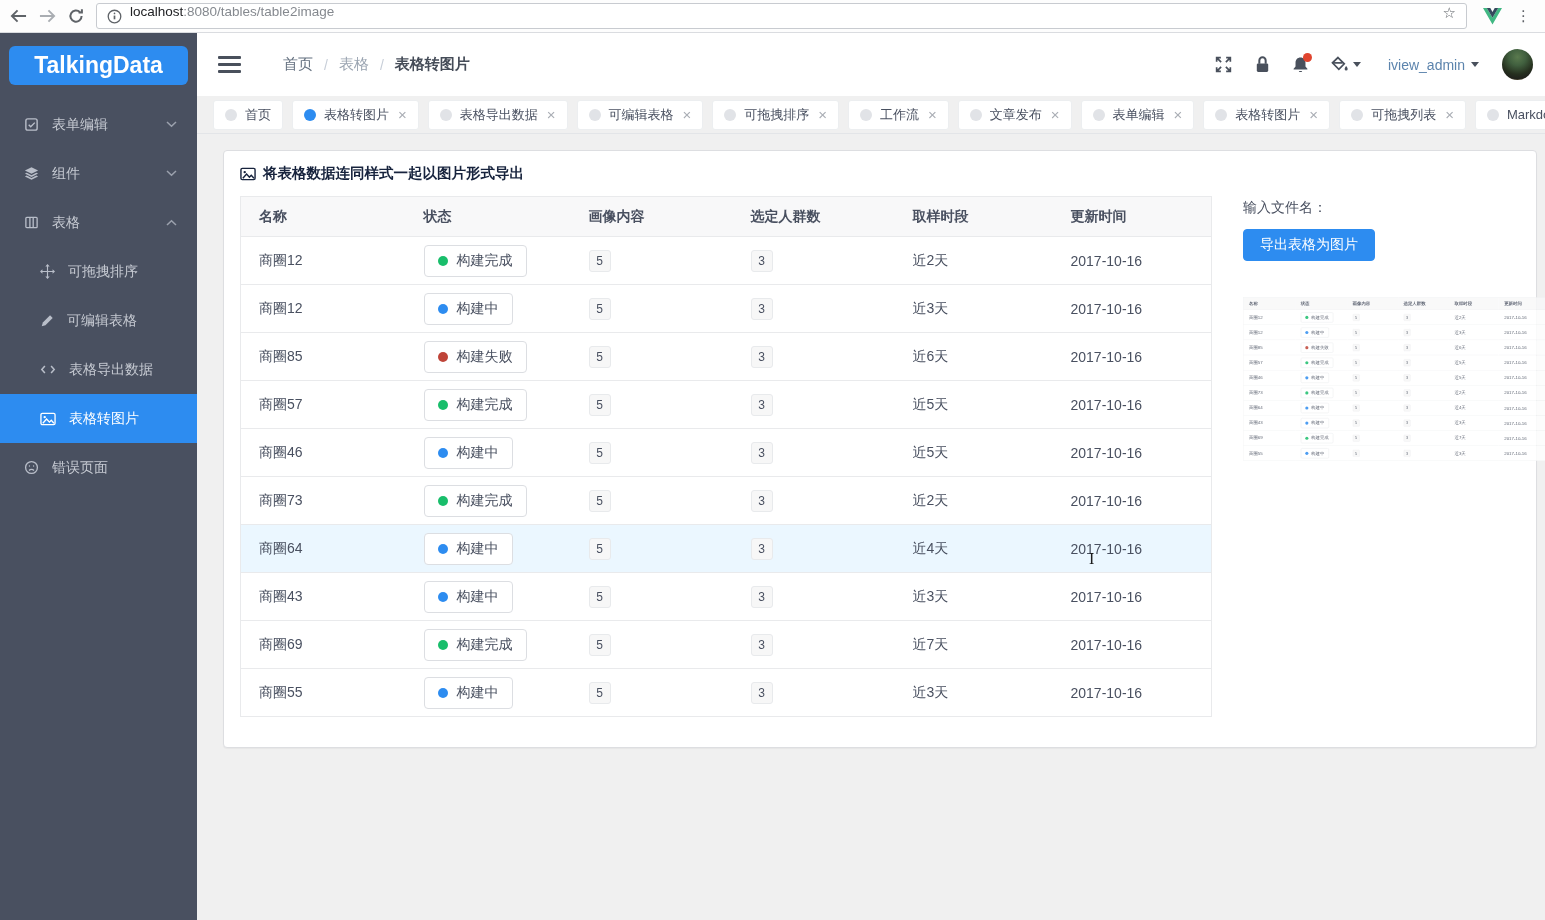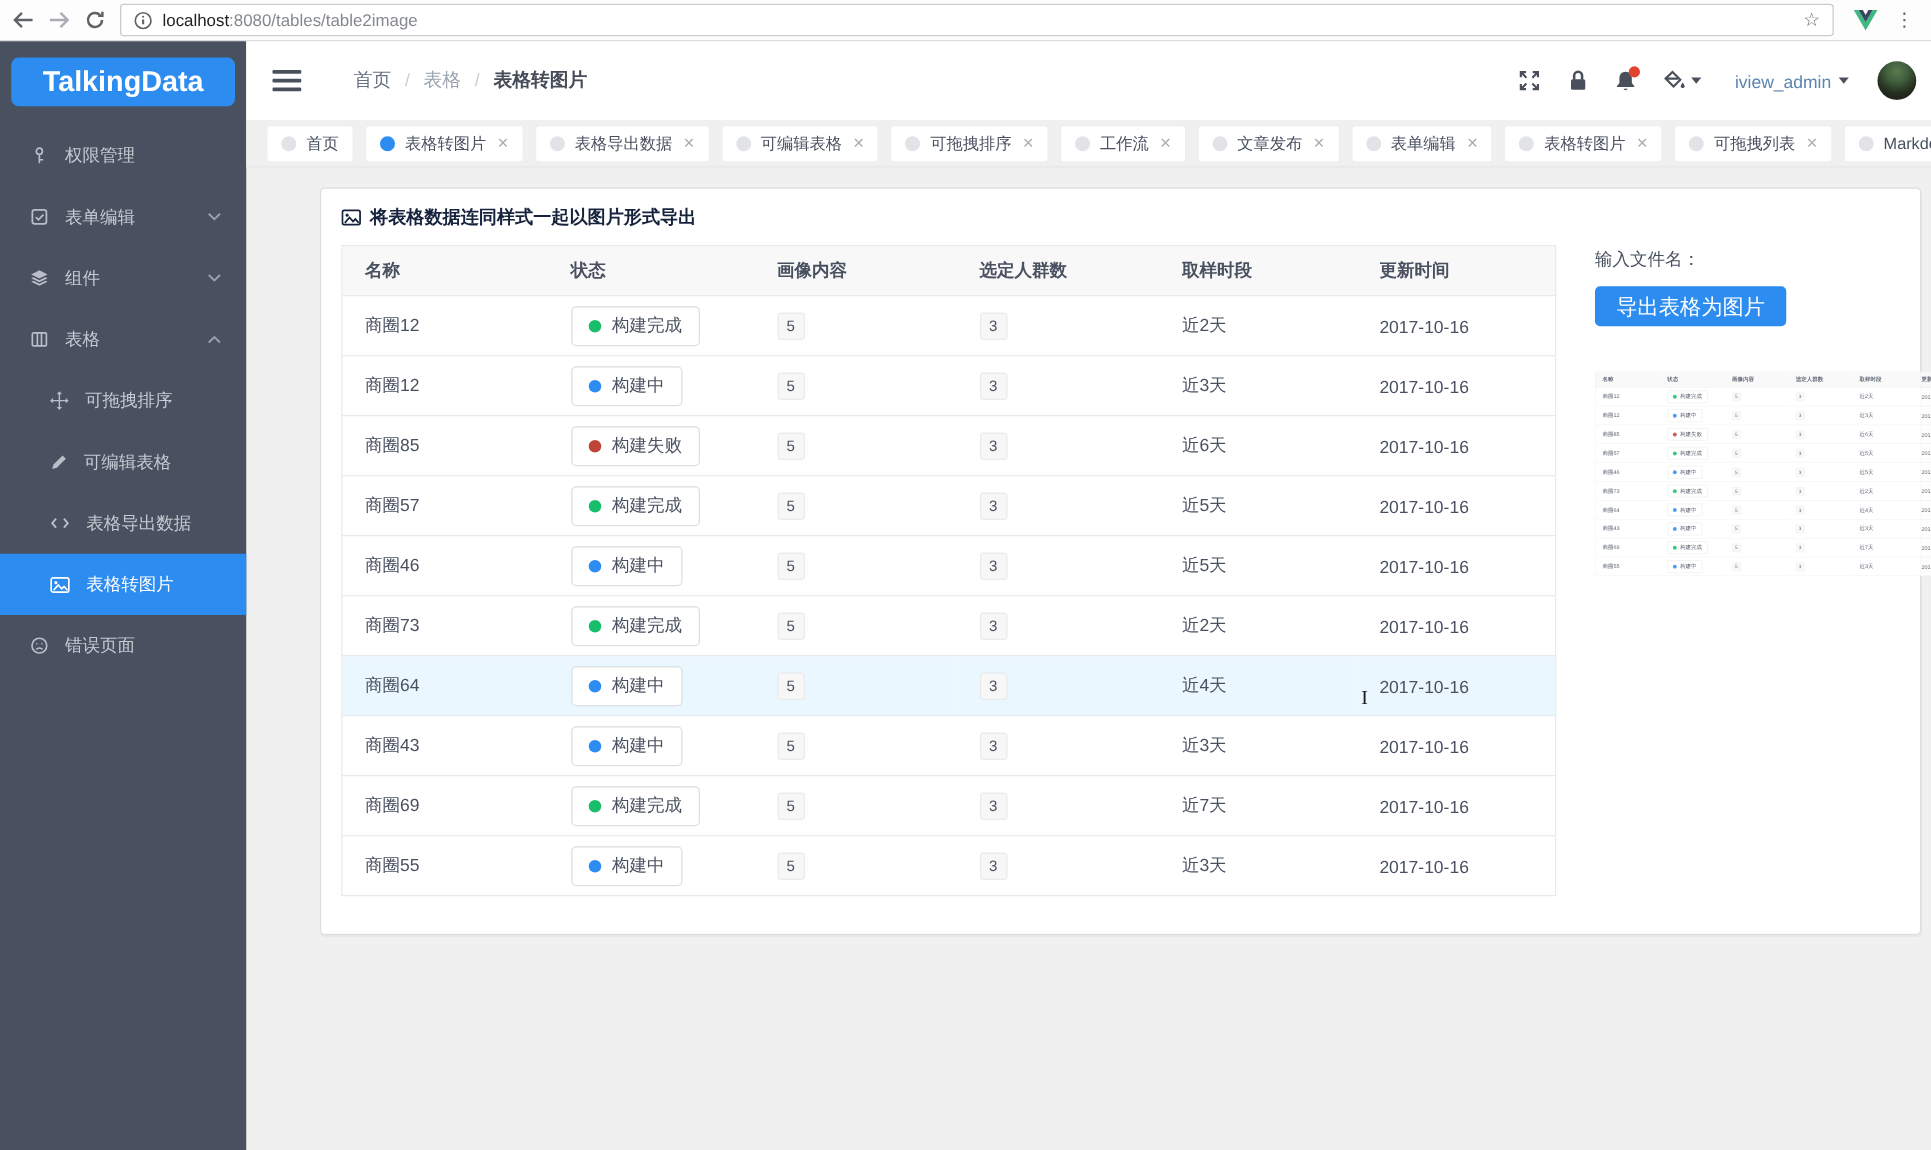--- a/index.html
+++ b/index.html
@@ -3,21 +3,21 @@
 <meta charset="utf-8">
 <style>
   * { margin:0; padding:0; box-sizing:border-box; }
   html,body { width:1545px; height:920px; overflow:hidden; }
   body { font-family:"Liberation Sans","DejaVu Sans",sans-serif; background:#f0f0f0; position:relative; }
 
   
   .browser-bar { height:33px; background:#fdfdfd; border-bottom:1px solid #dadce0; display:flex; align-items:center; padding:0 10px; gap:12px; }
   .nav-btn { font-size:17px; line-height:1; color:#5f6368; cursor:pointer; display:flex; align-items:center; }
   .nav-btn.fwd { color:#a9adb2; }
-  .url-bar { flex:1; height:26px; background:#fff; border:1px solid #c8cbd0; border-radius:3px; display:flex; align-items:center; padding:0 10px; gap:8px; }
+  .url-bar { flex:1; height:26px; background:#fff; border:1px solid #c8cbd0; border-radius:3px; display:flex; padding:0 10px; gap:8px; }
   .url-text { font-size:13.5px; color:#202124; white-space:nowrap; }
   .url-text .path { color:#85898f; }
   .url-star { margin-left:auto; font-size:15px; color:#5f6368; cursor:pointer; }
   .ext-icons { display:flex; align-items:center; gap:14px; padding:0 4px; }
   .kebab { font-size:15px; color:#5f6368; letter-spacing:0; cursor:pointer; }
 
   
   .app { display:flex; height:887px; }
   .sidebar { width:197px; background:#495060; color:#c6cad2; flex-shrink:0; }
   .logo { margin:13px 9px 0; height:39px; background:#2d8cf0; border-radius:6px; color:#fff; font-weight:bold; font-size:23px; display:flex; align-items:center; justify-content:center; }
@@ -53,42 +53,42 @@
     background: radial-gradient(circle at 50% 26%, #5a7a4e 0%, #41603f 30%, #26301f 62%, #20221c 78%, #b59a55 97%); }
 
   
   .tags-bar { height:38px; background:#f0f0f0; border-bottom:1px solid #e3e5e8; display:flex; align-items:center; padding:0 0 0 16px; gap:9px; overflow:hidden; }
   .tag { height:30px; background:#fff; border:1px solid #eceef0; border-radius:3px; display:inline-flex; align-items:center; padding:0 11px; gap:8px; font-size:13px; color:#495060; cursor:pointer; white-space:nowrap; flex-shrink:0; }
   .tag .dot { width:12px; height:12px; border-radius:50%; background:#e1e3e7; }
   .tag.active .dot { background:#2d8cf0; }
   .tag .close { color:#a9adb4; font-size:15px; line-height:1; margin-left:1px; }
 
   
-  .content { flex:1; padding:16px 8px 0 11px;margin-left:48px; }
+  .content { flex:1; padding:16px 8px 0 26px; }
   .card { background:#fff; border:1px solid #dddee1; border-radius:4px; height:598px; padding:13px 16px; box-shadow:0 1px 1px rgba(0,0,0,.04); }
   .card-title { display:flex; align-items:center; gap:7px; font-size:14.5px; font-weight:bold; color:#17233d; margin-bottom:13px; }
   .card-title .icon { color:#17233d; }
   .card-body { display:flex; gap:31px; }
 
   table.data-table { width:971px; border-collapse:collapse; table-layout:fixed; font-size:14px; color:#495060; border:1px solid #e9eaec; flex-shrink:0; }
   .data-table th { background:#f8f8f9; height:40px; text-align:left; padding-left:18px; font-weight:bold; font-size:14px; color:#495060; border-bottom:1px solid #e9eaec; }
   .data-table td { height:48px; padding-left:18px; border-bottom:1px solid #e9eaec; background:#fff; }
   .data-table tr.row-highlight td { background:#ebf7ff; }
   .status-btn { display:inline-flex; align-items:center; gap:9px; height:32px; padding:0 13px; background:#fff; border:1px solid #dcdee2; border-radius:4px; font-size:14px; color:#495060; font-family:inherit; cursor:pointer; }
   .status-dot { width:10px; height:10px; border-radius:50%; background:#999; }
   .count-tag { display:inline-block; min-width:22px; text-align:center; padding:3px 6px; background:#f7f7f7; border:1px solid #e8eaec; border-radius:3px; font-size:12px; color:#495060; }
 
   
   .side-panel { width:306px; padding-top:3px; }
   .filename-row { display:flex; align-items:center; gap:9px; }
   .filename-label { font-size:14px; color:#495060; white-space:nowrap; }
   .input-wrap { position:relative; flex:1; }
   .input-wrap input { width:100%; height:33px; border:1px solid #dcdee2; border-radius:4px; padding:0 26px 0 8px; font-size:14px; color:#495060; outline:none; font-family:inherit; background:#fff; }
   .doc-icon { position:absolute; right:7px; top:9px; color:#9aa0aa; }
-  .export-btn { margin-top:12px; height:32px; padding:0 16px; background:#2d8cf0; border:1px solid #2d8cf0; border-radius:4px; color:#fff; font-size:17px; font-family:inherit; cursor:pointer; }
+  .export-btn { margin-top:12px; height:32px; padding:0 16px; background:#2d8cf0; border:1px solid #2d8cf0; border-radius:4px; color:#fff; font-size:14px; font-family:inherit; cursor:pointer; }
   .preview { margin-top:36px; width:306px; height:165px; overflow:hidden; }
   .preview-inner { width:971px; transform:scale(0.3145); transform-origin:0 0; opacity:.85; }
 
   
   .text-cursor { position:absolute; left:1089px; top:550px; font-family:"Liberation Serif","DejaVu Serif",serif; font-size:16px; color:#1c1c1c; z-index:50; pointer-events:none; }
 </style>
 </head>
 <body>
 
 <div class="browser-bar">
@@ -130,29 +130,20 @@
   </div>
 </div>
 
 <div class="app">
 
   <div class="sidebar">
     <div class="logo">TalkingData</div>
     <div class="menu" id="sidebar-menu">
         <div class="menu-item">
           <span class="icon">
-            <svg width="15" height="15" viewBox="0 0 16 16" fill="none" stroke="currentColor" stroke-width="1.4">
-              <circle cx="8" cy="4.2" r="2.6"></circle>
-              <path d="M8 6.8v7.7M8 11.5h3.2"></path>
-            </svg>
-          </span>
-          <span class="mi-label">权限管理</span>
-        </div>
-        <div class="menu-item">
-          <span class="icon">
             <svg width="15" height="15" viewBox="0 0 16 16" fill="none" stroke="currentColor" stroke-width="1.5">
               <rect x="2" y="2" width="12" height="12" rx="2"></rect>
               <path d="M5 8.3l2.2 2.2L11.5 6"></path>
             </svg>
           </span>
           <span class="mi-label">表单编辑</span>
           <span class="chev">
             <svg width="11" height="7" viewBox="0 0 11 7" fill="none" stroke="currentColor" stroke-width="1.5">
               <path d="M1 1l4.5 4.3L10 1"></path>
             </svg>

